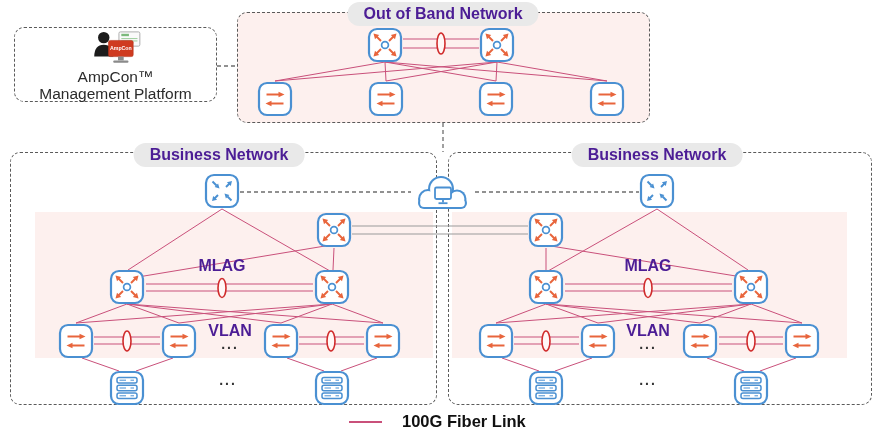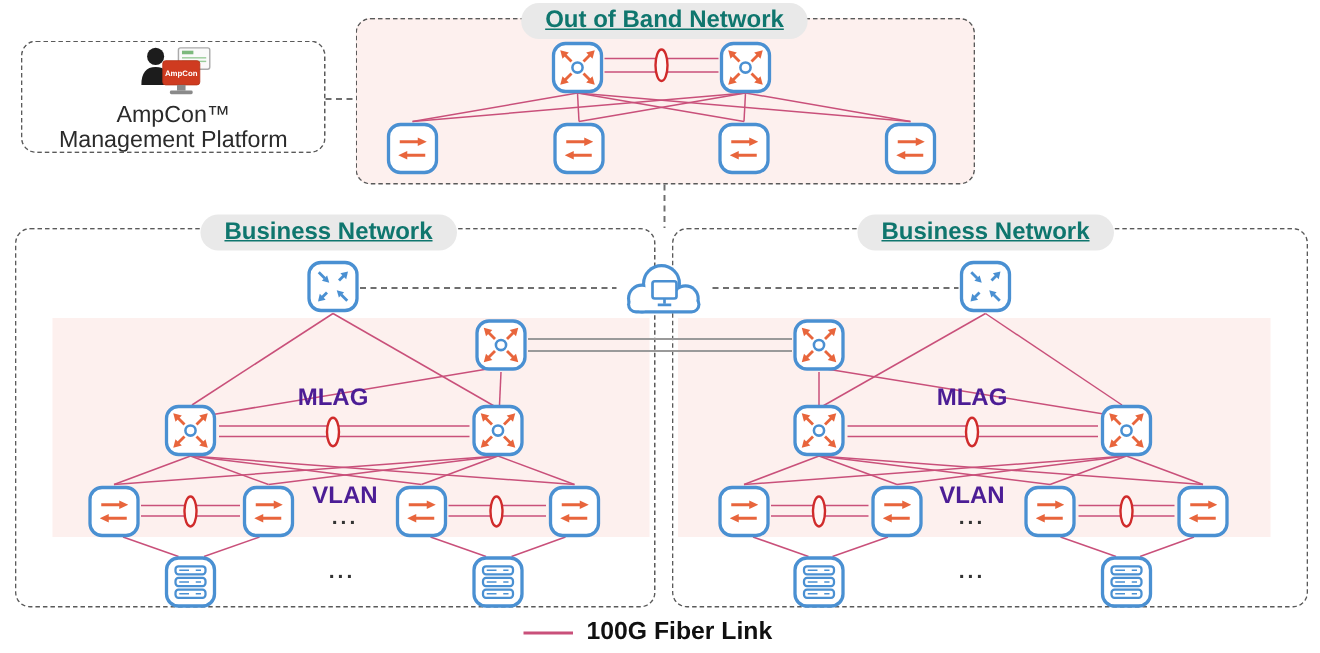--- a/index.html
+++ b/index.html
@@ -16,30 +16,30 @@
   .dsh{stroke:#6e6e6e;stroke-width:1.3;stroke-dasharray:4 3;fill:none;}
   .el{stroke:var(--ellipse);stroke-width:1.6;fill:#fff7f6;}
 
   .ic{position:absolute;z-index:4;}
   .st-b{stroke:var(--icon-blue);}
   .st-o{stroke:var(--icon-orange);}
   .fl-o{fill:var(--icon-orange);}
   .fl-b{fill:var(--icon-blue);}
 
   .pill{position:absolute;z-index:5;transform:translateX(-50%);background:#e9e9e9;border-radius:13px;
-        padding:2px 16px;font-size:16px;font-weight:bold;color:#0f766e;white-space:nowrap;line-height:20px;text-decoration:underline;}
+        padding:2px 16px;font-size:16px;font-weight:bold;color:#4c1d95;white-space:nowrap;line-height:20px;}
   .lbl{position:absolute;z-index:5;transform:translateX(-50%);font-size:16px;font-weight:bold;color:#4c1d95;white-space:nowrap;}
   .dots{position:absolute;z-index:5;transform:translateX(-50%);font-size:14px;font-weight:bold;color:#333;letter-spacing:2px;white-space:nowrap;}
 
   .ampcon-box{position:absolute;left:14px;top:27px;width:203px;height:75px;z-index:2;}
   .ampcon-text{position:absolute;width:100%;text-align:center;font-size:15.5px;color:#2b2b2b;z-index:5;}
 
   .cloud{z-index:6;}
 
-  .legend{position:absolute;left:349px;top:412px;display:flex;align-items:center;gap:9px;z-index:5;}
+  .legend{position:absolute;left:349px;top:412px;display:flex;align-items:center;gap:20px;z-index:5;}
   .legend-line{width:33px;height:0;border-top:2.6px solid var(--link);}
   .legend-text{font-size:16.5px;font-weight:600;color:#101010;white-space:nowrap;}
 </style>
 </head>
 <body>
 
 <div id="canvas">
 
   <svg width="0" height="0" style="position:absolute" aria-hidden="true">
     <defs>

